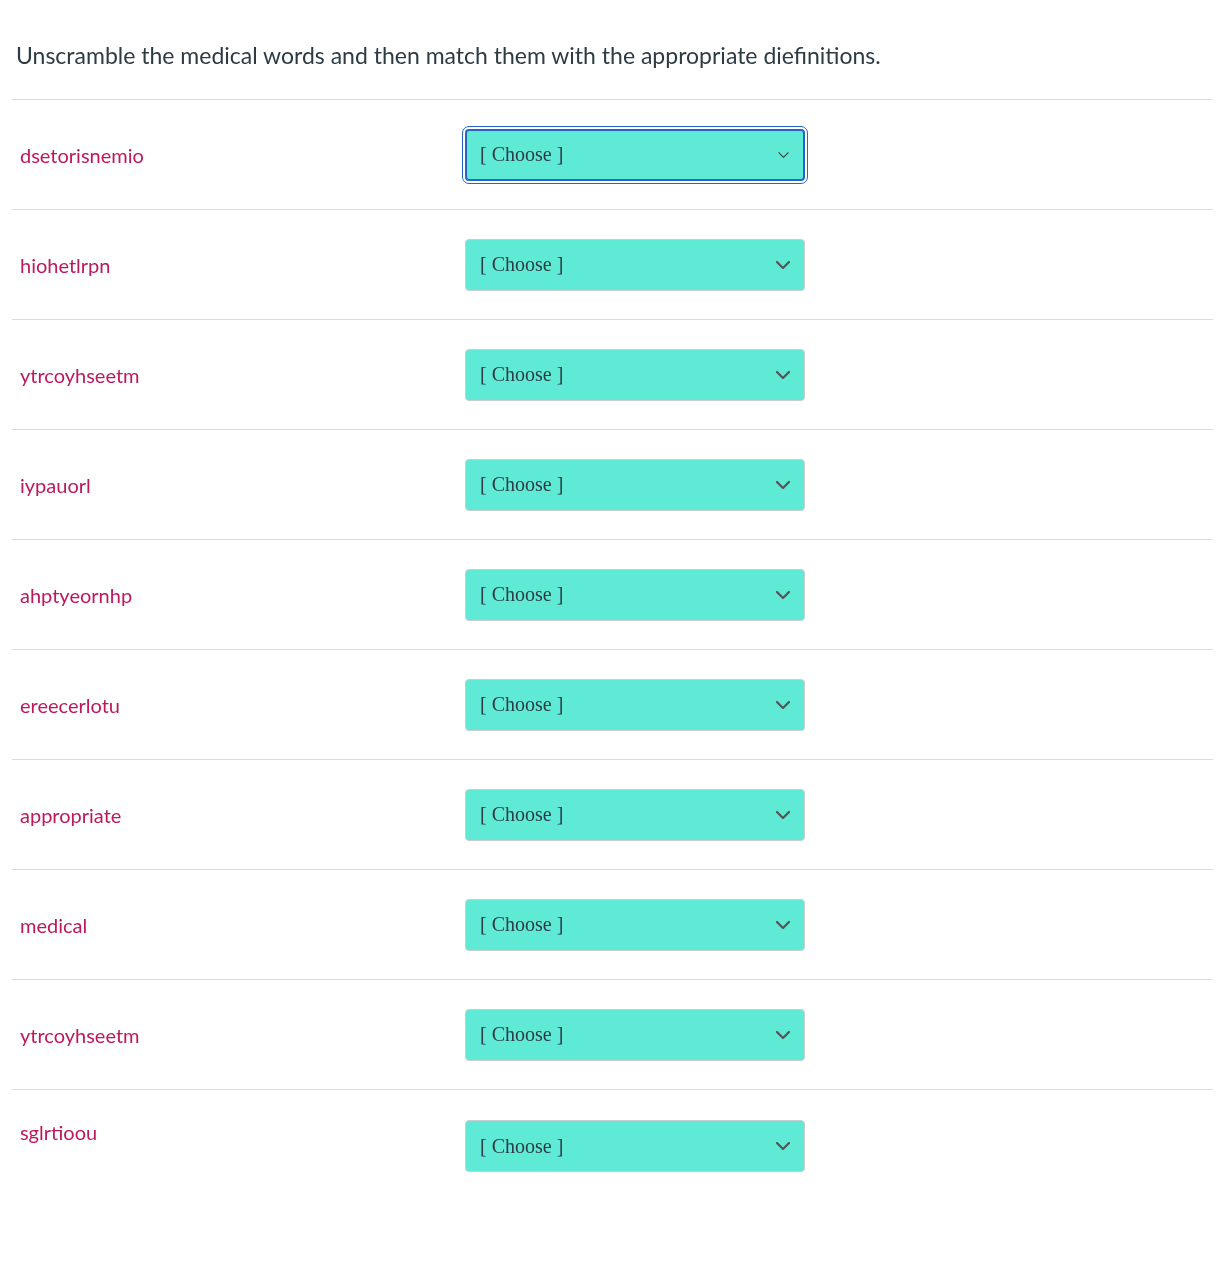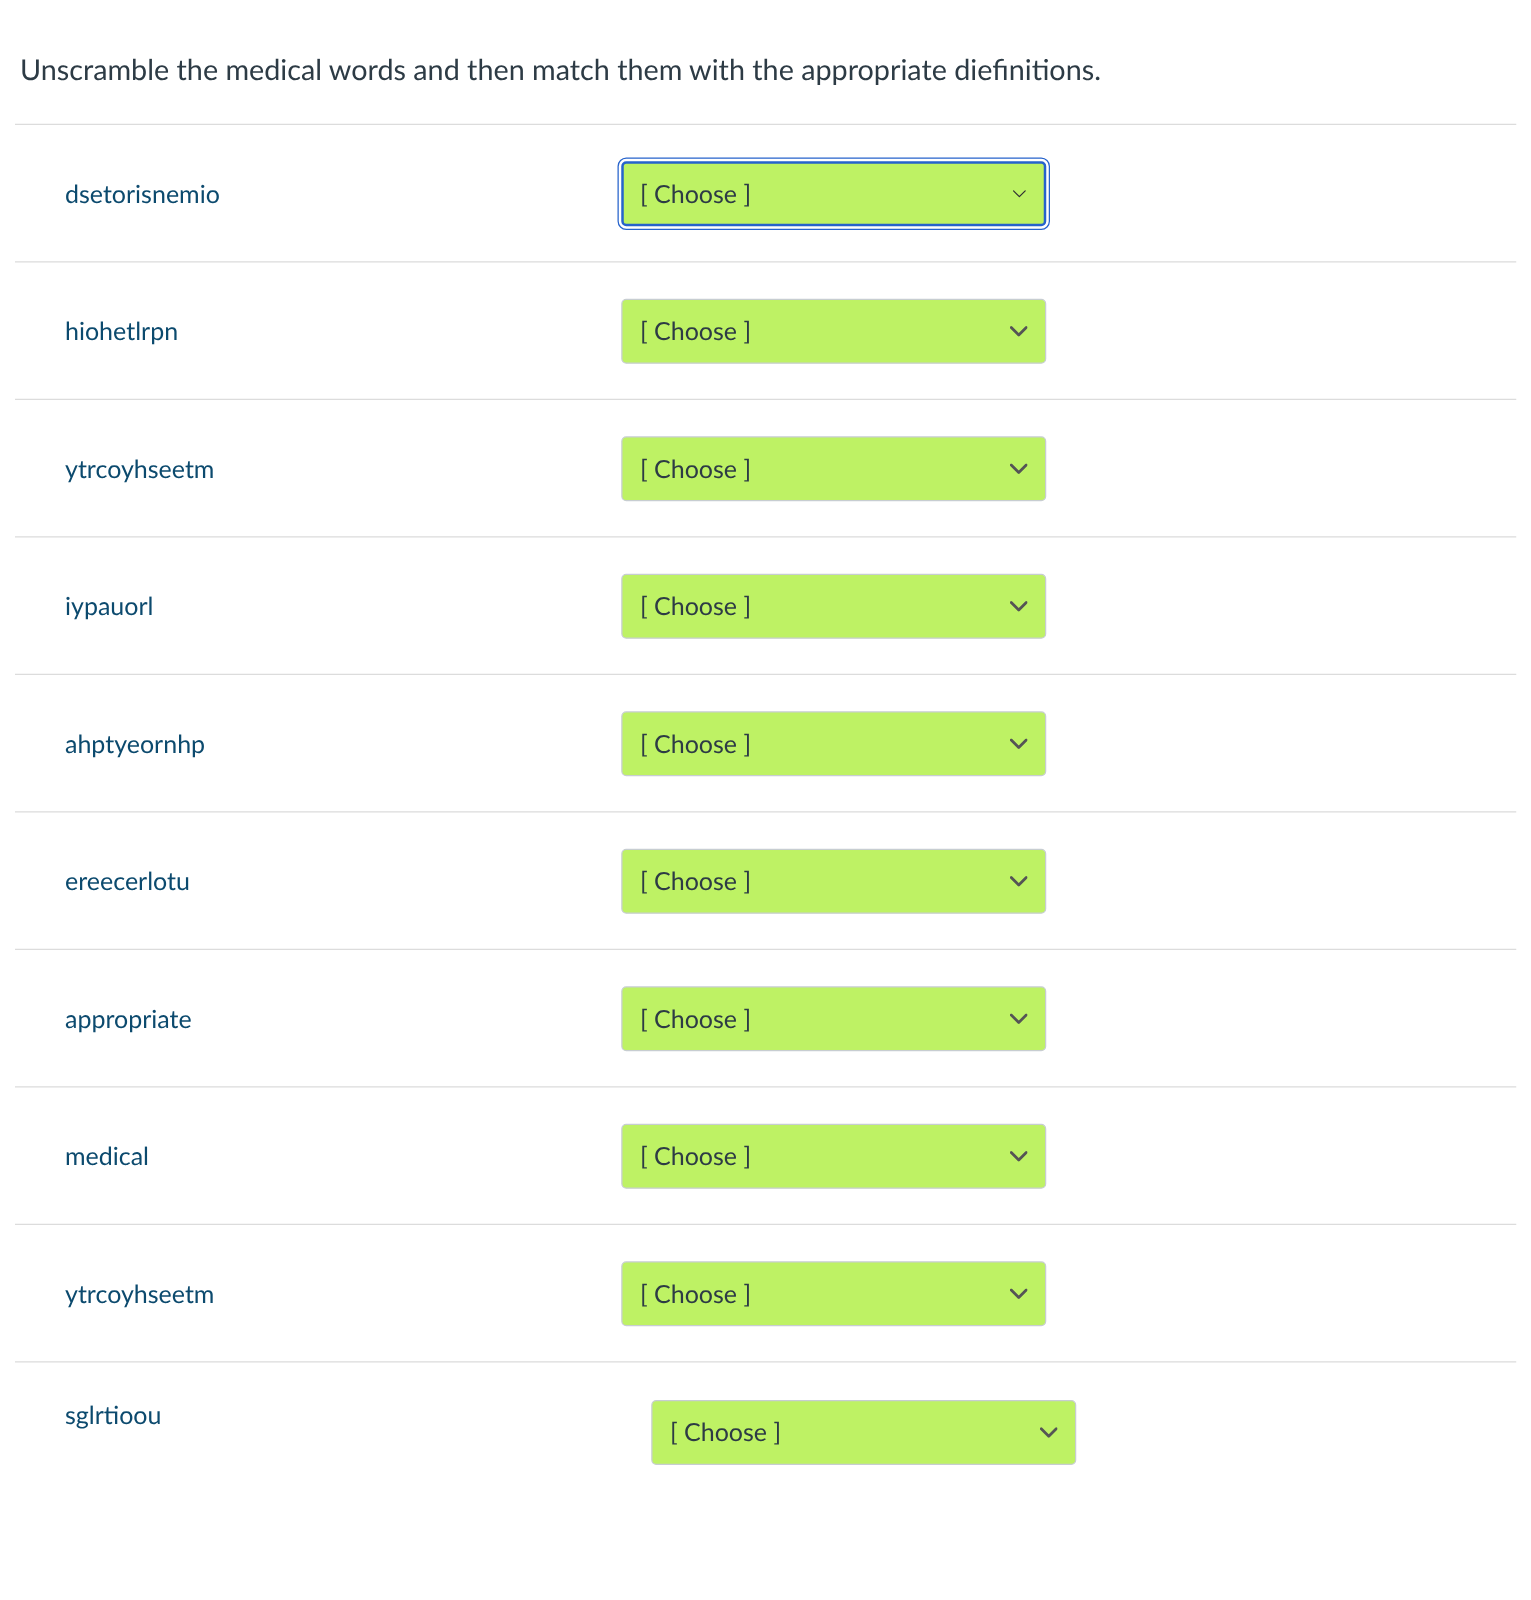--- a/index.html
+++ b/index.html
@@ -29,46 +29,45 @@
       align-items: center;
       border-top: 1px solid #dcdcdc;
       padding: 24px 0 24px 8px;
       min-height: 110px;
     }
     .row.last {
       padding-bottom: 8px;
       min-height: auto;
       align-items: flex-start;
       padding-top: 30px;
-      gap: 24px;
     }
     .word {
       width: 445px;
       flex-shrink: 0;
-      color: #0c4a6e;
+      color: #be185d;
       font-size: 20px;
-      margin-left: 32px;
     }
     .select-wrap {
       position: relative;
       display: inline-block;
     }
     .select {
       width: 340px;
       height: 52px;
       border: 1px solid #c7cdd1;
       border-radius: 4px;
-      background: #bef264;
+      background: #5eead4;
       padding: 0 40px 0 14px;
       font-size: 20px;
       color: #2d3b45;
       cursor: pointer;
       display: flex;
       align-items: center;
       position: relative;
+      font-family: Liberation Serif, serif;
     }
     .select.focused {
       border: 2px solid #2663cc;
       outline: 1px solid #2663cc;
       outline-offset: 2px;
       padding-left: 13px;
     }
     .chevron {
       position: absolute;
       right: 14px;

